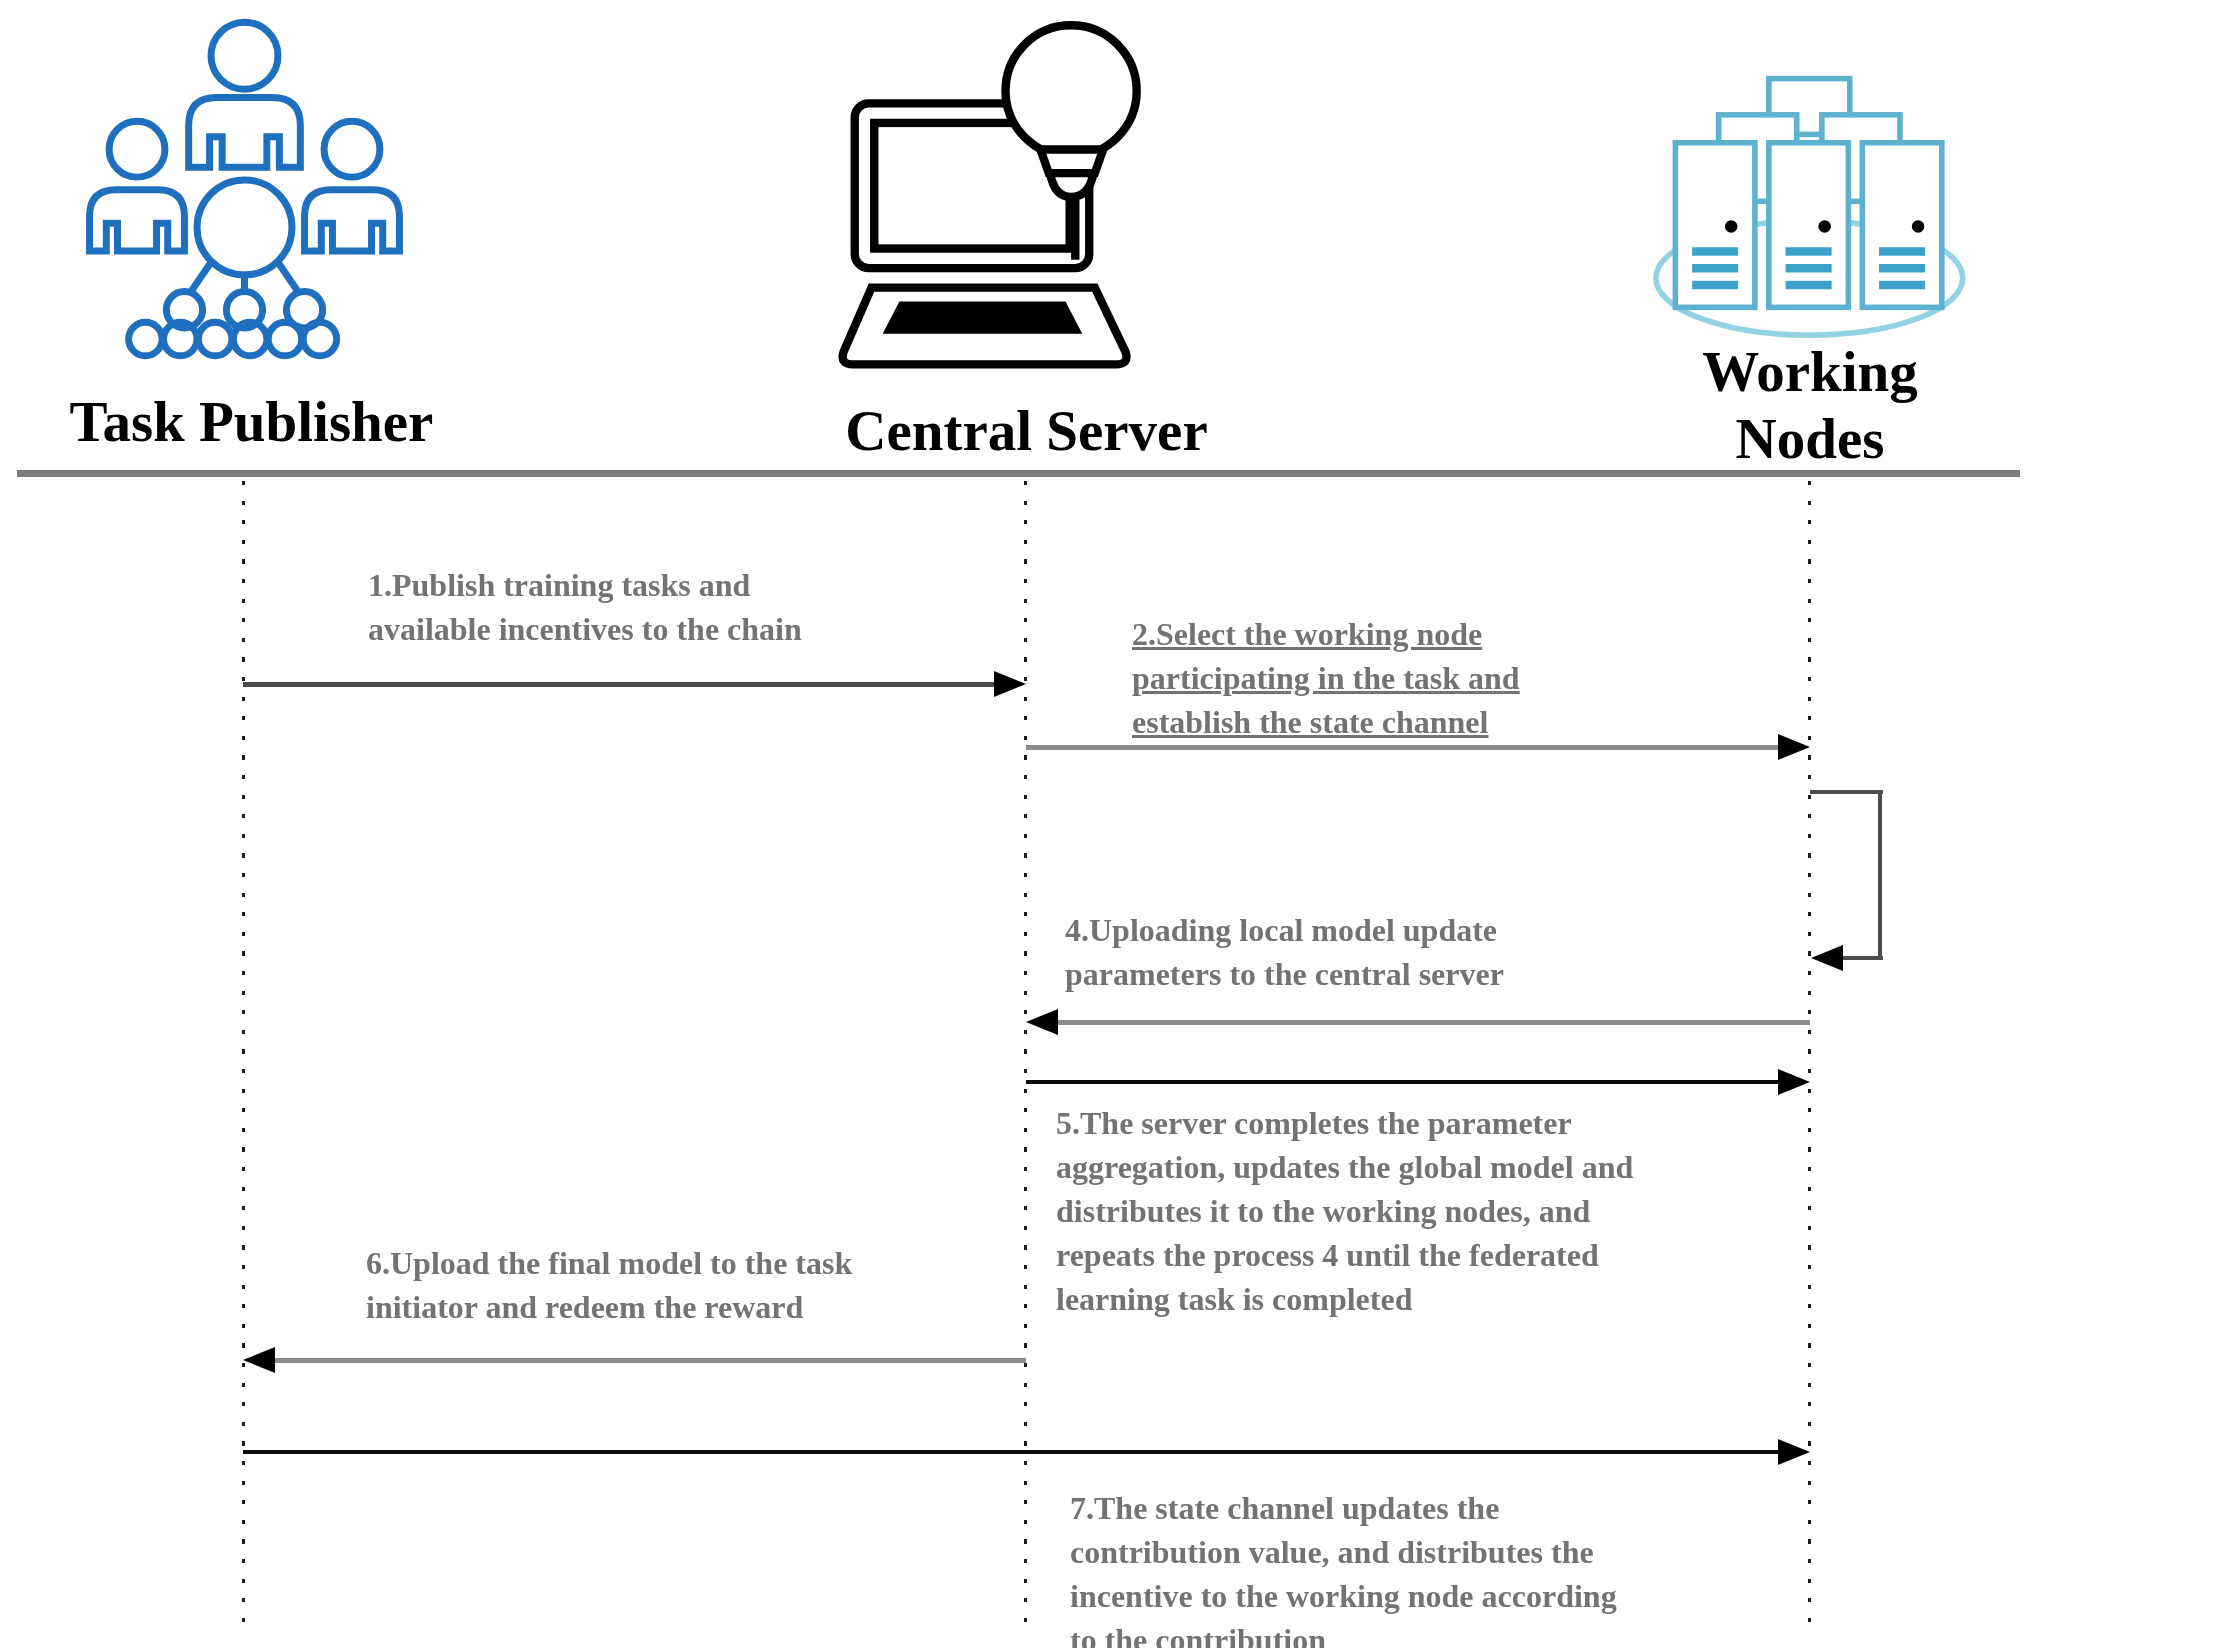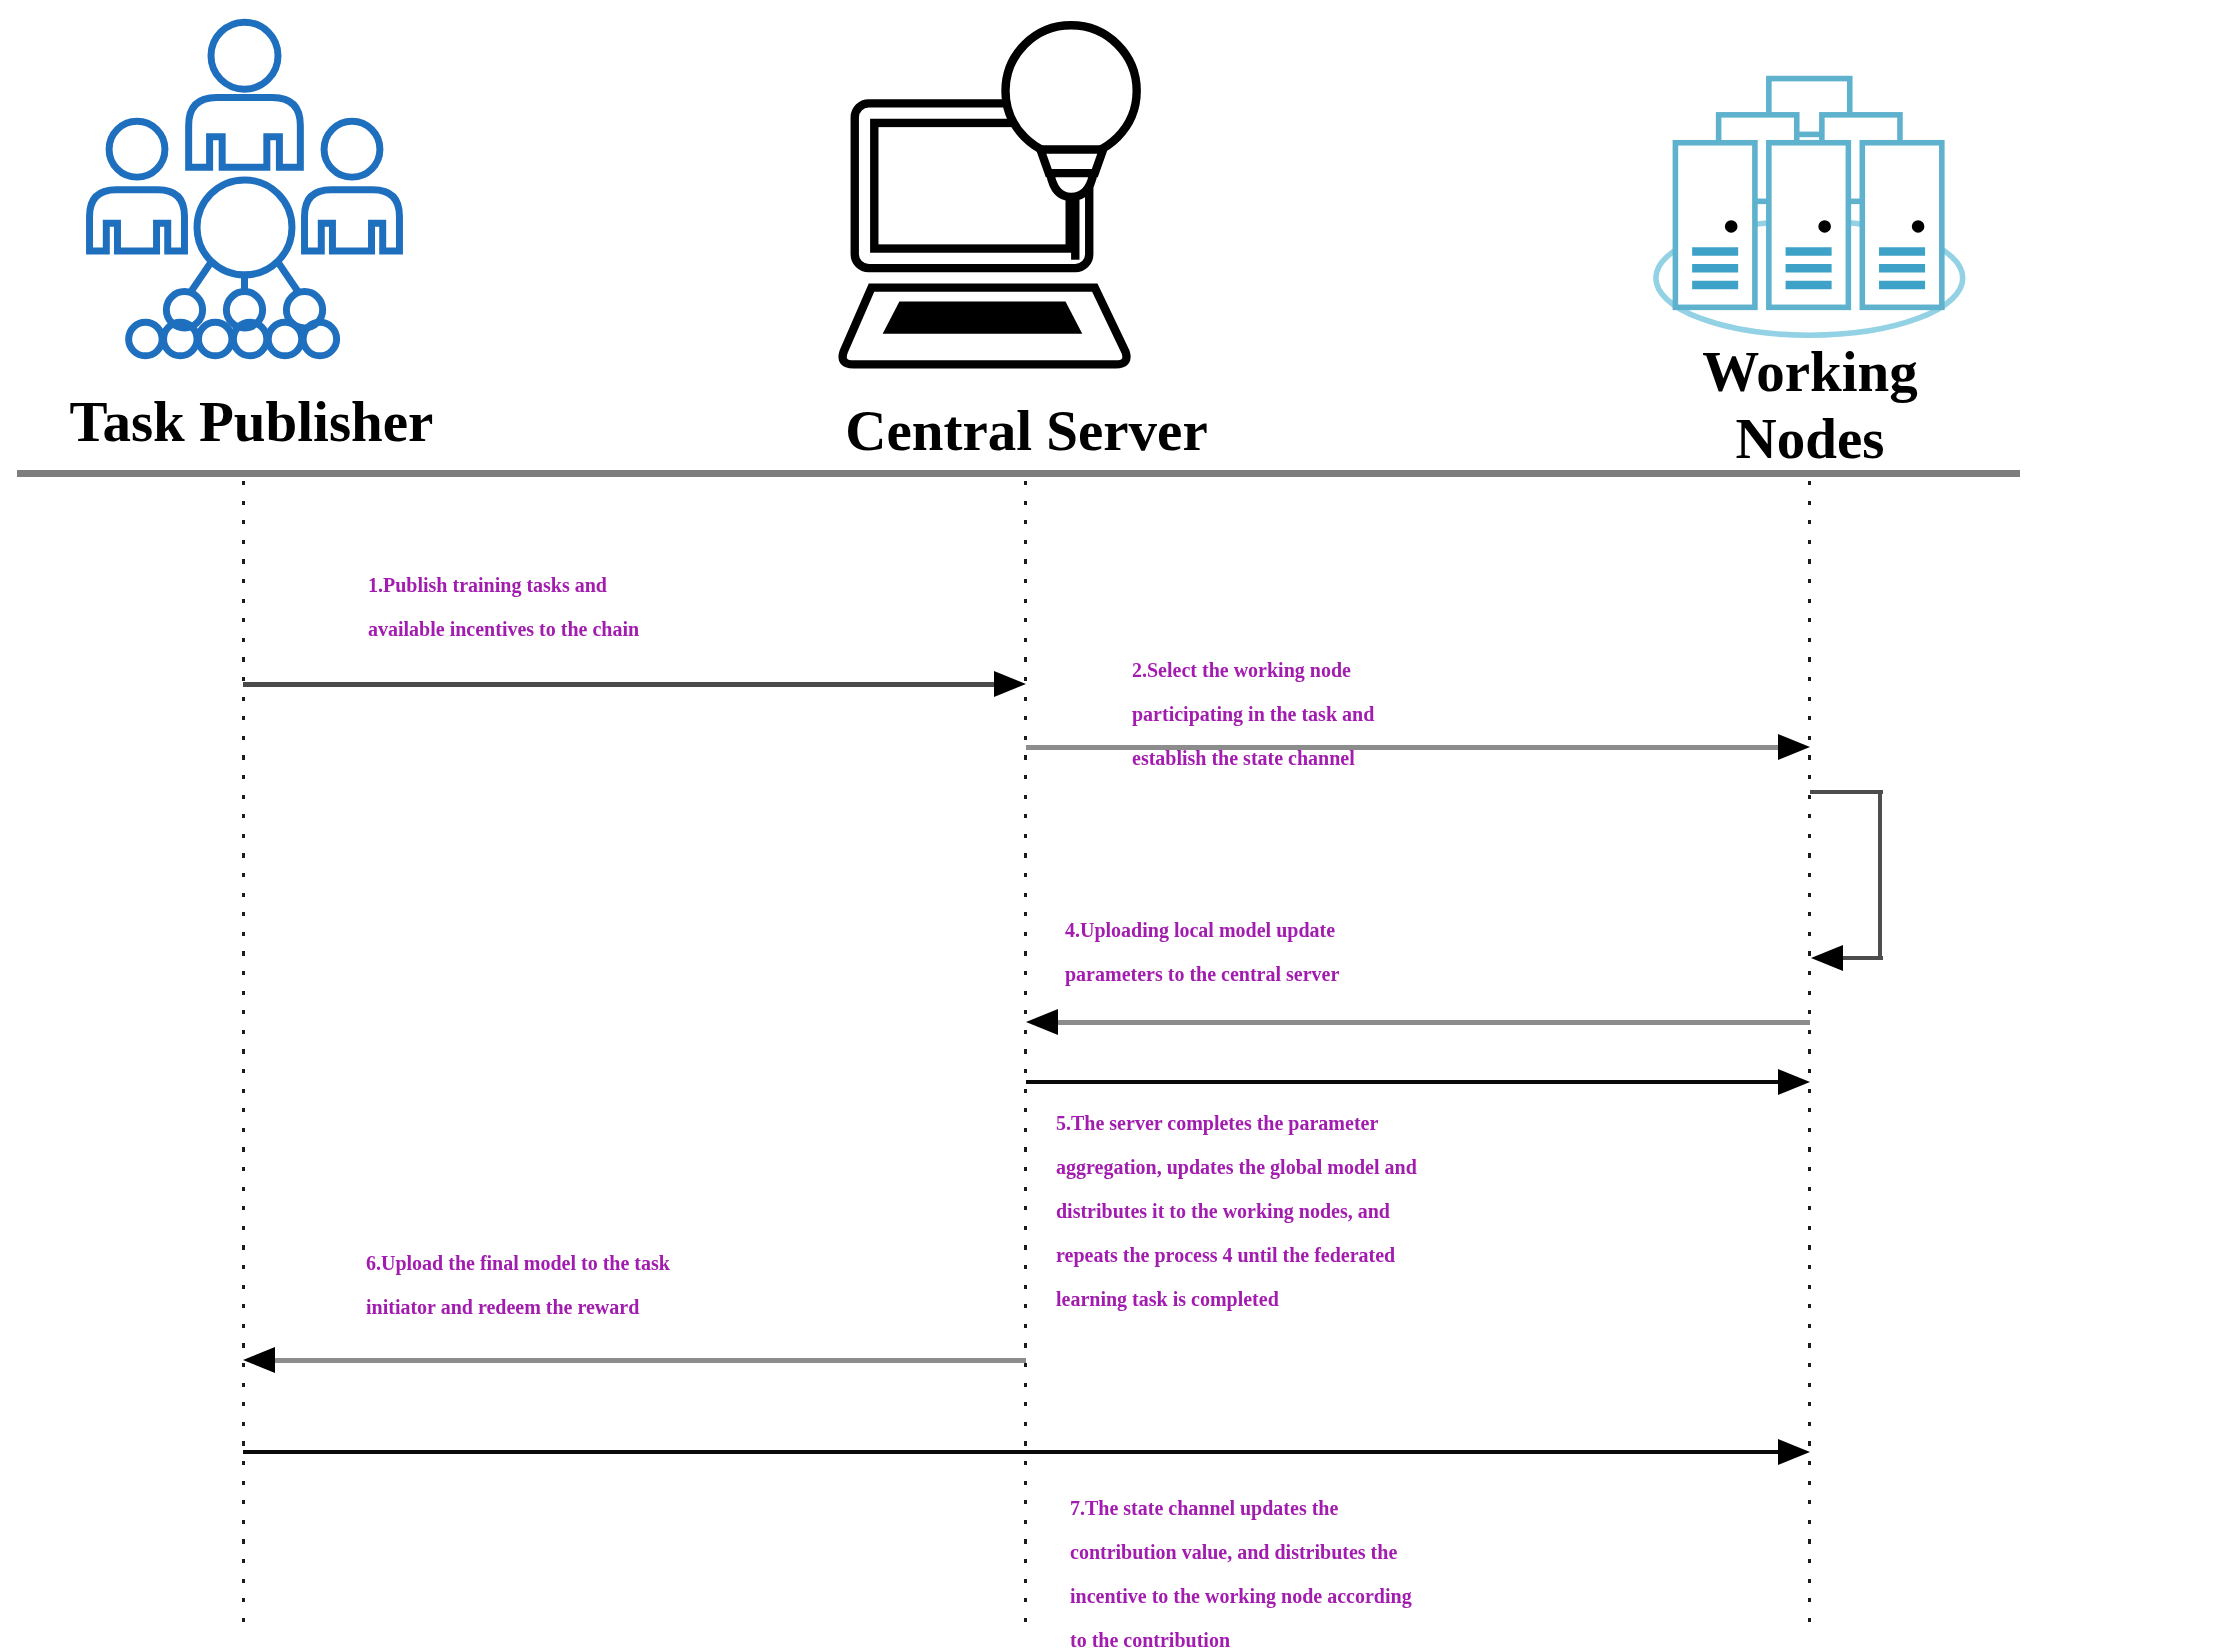--- a/index.html
+++ b/index.html
@@ -12,22 +12,22 @@
   .actor-label {
     position:absolute; font-weight:bold; font-size:57px; line-height:1.18;
     text-align:center; color:#000;
   }
   .sep-line { position:absolute; left:17px; top:470px; width:2003px; height:7px; background:#7d7d7d; }
   .lifeline {
     position:absolute; top:481px; height:1154px; width:2.8px;
     background:repeating-linear-gradient(to bottom,#1c1c1c 0 4.2px,transparent 4.2px 19.6px);
   }
   .msg {
-    position:absolute; font-weight:bold; font-size:20px; line-height:44px;
-    white-space:pre-line; color:#a21caf;
+    position:absolute; font-weight:bold; font-size:32px; line-height:44px;
+    white-space:pre-line; color:#737373;
   }
   .arrow { position:absolute; height:26.6px; }
   .shaft { position:absolute; top:11.2px; height:4.9px; }
   .shaft.thin { height:4.2px; }
   .gray { background:#8c8c8c; }
   .darkgray { background:#4a4a4a; }
   .black { background:#0a0a0a; }
   .hd { position:absolute; width:0; height:0; border-top:13.3px solid transparent; border-bottom:13.3px solid transparent; }
   .hd-r { right:0; top:0; border-left:32px solid #000; }
   .hd-l { left:0; top:0; border-right:32px solid #000; }
@@ -162,21 +162,21 @@
     <div class="hd hd-l"></div>
   </div>
 
   <div class="arrow" style="left:243px; top:1439px; width:1567px;">
     <div class="shaft thin black" style="left:0; width:1537px;"></div>
     <div class="hd hd-r"></div>
   </div>
 
   <div class="msg" style="left:368px;  top:563px;  width:489px;">1.Publish training tasks and
 available incentives to the chain</div>
-  <div class="msg" style="left:1132px; top:648px;  width:489px;">2.Select the working node
+  <div class="msg" style="left:1132px; top:612px;  width:489px;text-decoration:underline;">2.Select the working node
 participating in the task and
 establish the state channel</div>
   <div class="msg" style="left:1041px; top:908px; width:559px;margin-left:24px;">4.Uploading local model update
 parameters to the central server</div>
   <div class="msg" style="left:1056px; top:1101px; width:713px;">5.The server completes the parameter
 aggregation, updates the global model and
 distributes it to the working nodes, and
 repeats the process 4 until the federated
 learning task is completed</div>
   <div class="msg" style="left:366px;  top:1241px; width:615px;">6.Upload the final model to the task

